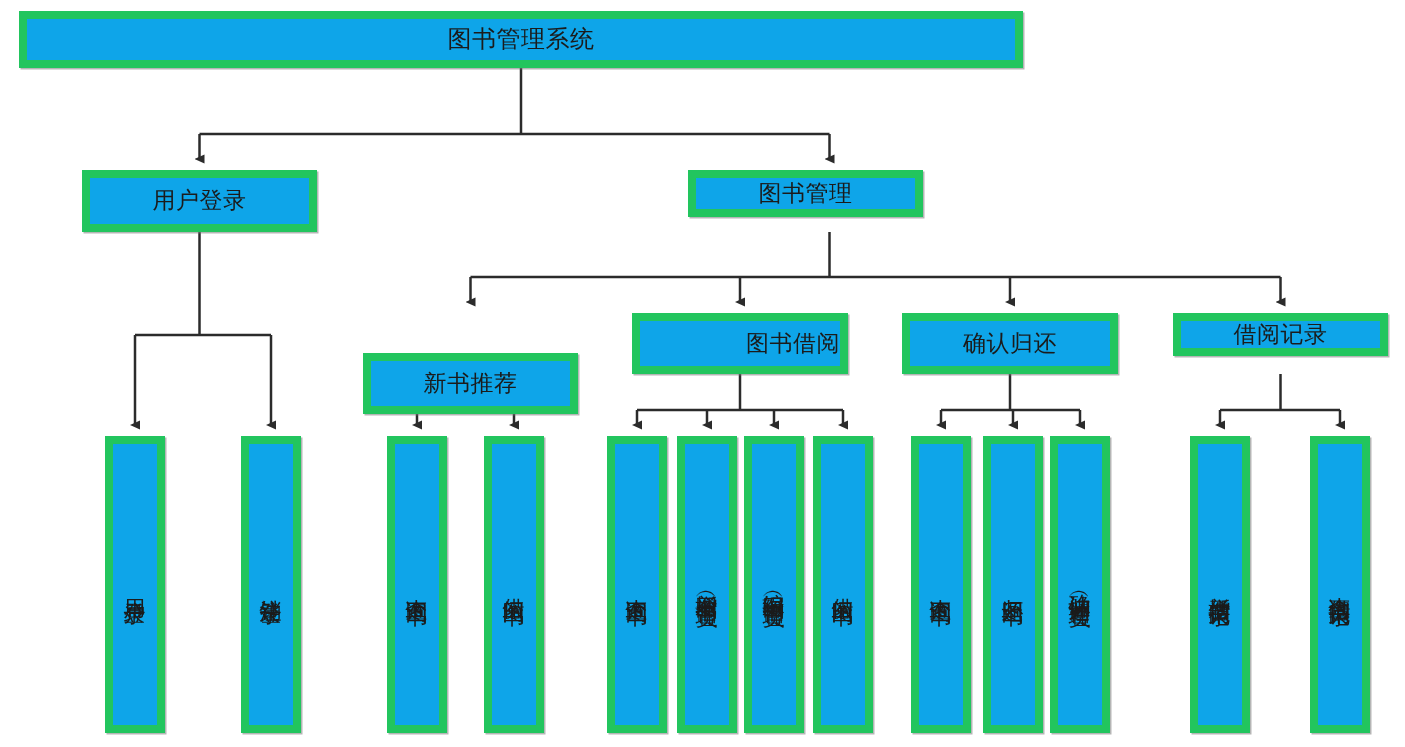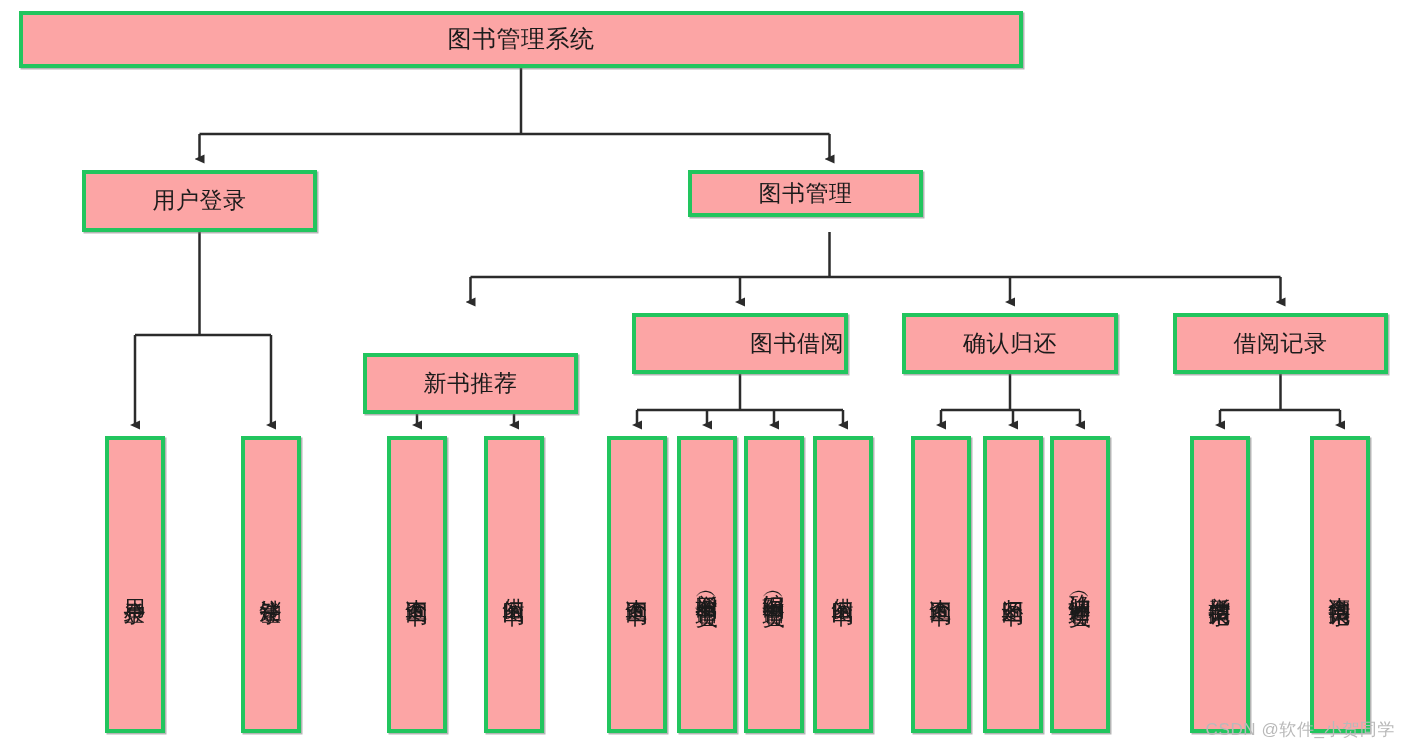--- a/index.html
+++ b/index.html
@@ -24,22 +24,22 @@
     position: absolute;
     left: 0;
     top: 0;
     width: 1405px;
     height: 747px;
     pointer-events: none;
   }
   .node {
     position: absolute;
     box-sizing: border-box;
-    background: #fca5a5;
-    border: 4px solid #22c55e;
+    background: #0ea5e9;
+    border: 8px solid #22c55e;
     display: flex;
     align-items: center;
     justify-content: center;
     box-shadow: 1.5px 1.5px 0 rgba(120,120,120,0.55);
   }
   .node .label {
     font-size: 23px;
     line-height: 1.18;
     letter-spacing: 0.5px;
     color: #1b1b1b;
@@ -127,21 +127,21 @@
       </div>
       <div class="node" style="left: 363px; top: 313px; width: 215px; height: 61px; margin-top: 40px;">
         <span class="label">新书推荐</span>
       </div>
       <div class="node" style="left: 632px; top: 313px; width: 216px; height: 61px; justify-content: flex-end;">
         <span class="label">图书借阅</span>
       </div>
       <div class="node" style="left: 902px; top: 313px; width: 216px; height: 61px;">
         <span class="label">确认归还</span>
       </div>
-      <div class="node" style="left: 1173px; top: 313px; width: 215px; height: 61px;">
+      <div class="node" style="left: 1173px; top: 313px; width: 215px; height: 43px;">
         <span class="label">借阅记录</span>
       </div>
       <div class="node vertical" style="left: 105px; top: 436px; width: 60px; height: 297px;">
         <span class="label">用户登录</span>
       </div>
       <div class="node vertical" style="left: 241px; top: 436px; width: 60px; height: 297px;">
         <span class="label">注销登录</span>
       </div>
       <div class="node vertical" style="left: 387px; top: 436px; width: 60px; height: 297px;">
         <span class="label">查询图书</span>
@@ -171,14 +171,13 @@
         <span class="label">确认归还（管理员）</span>
       </div>
       <div class="node vertical" style="left: 1190px; top: 436px; width: 60px; height: 297px;">
         <span class="label">新增借阅记录</span>
       </div>
       <div class="node vertical" style="left: 1310px; top: 436px; width: 60px; height: 297px;">
         <span class="label">查询借阅记录</span>
       </div>
     </div>
 
-  <div class="watermark">CSDN @软件_小贺同学</div>
 </div>
 
 </body></html>

